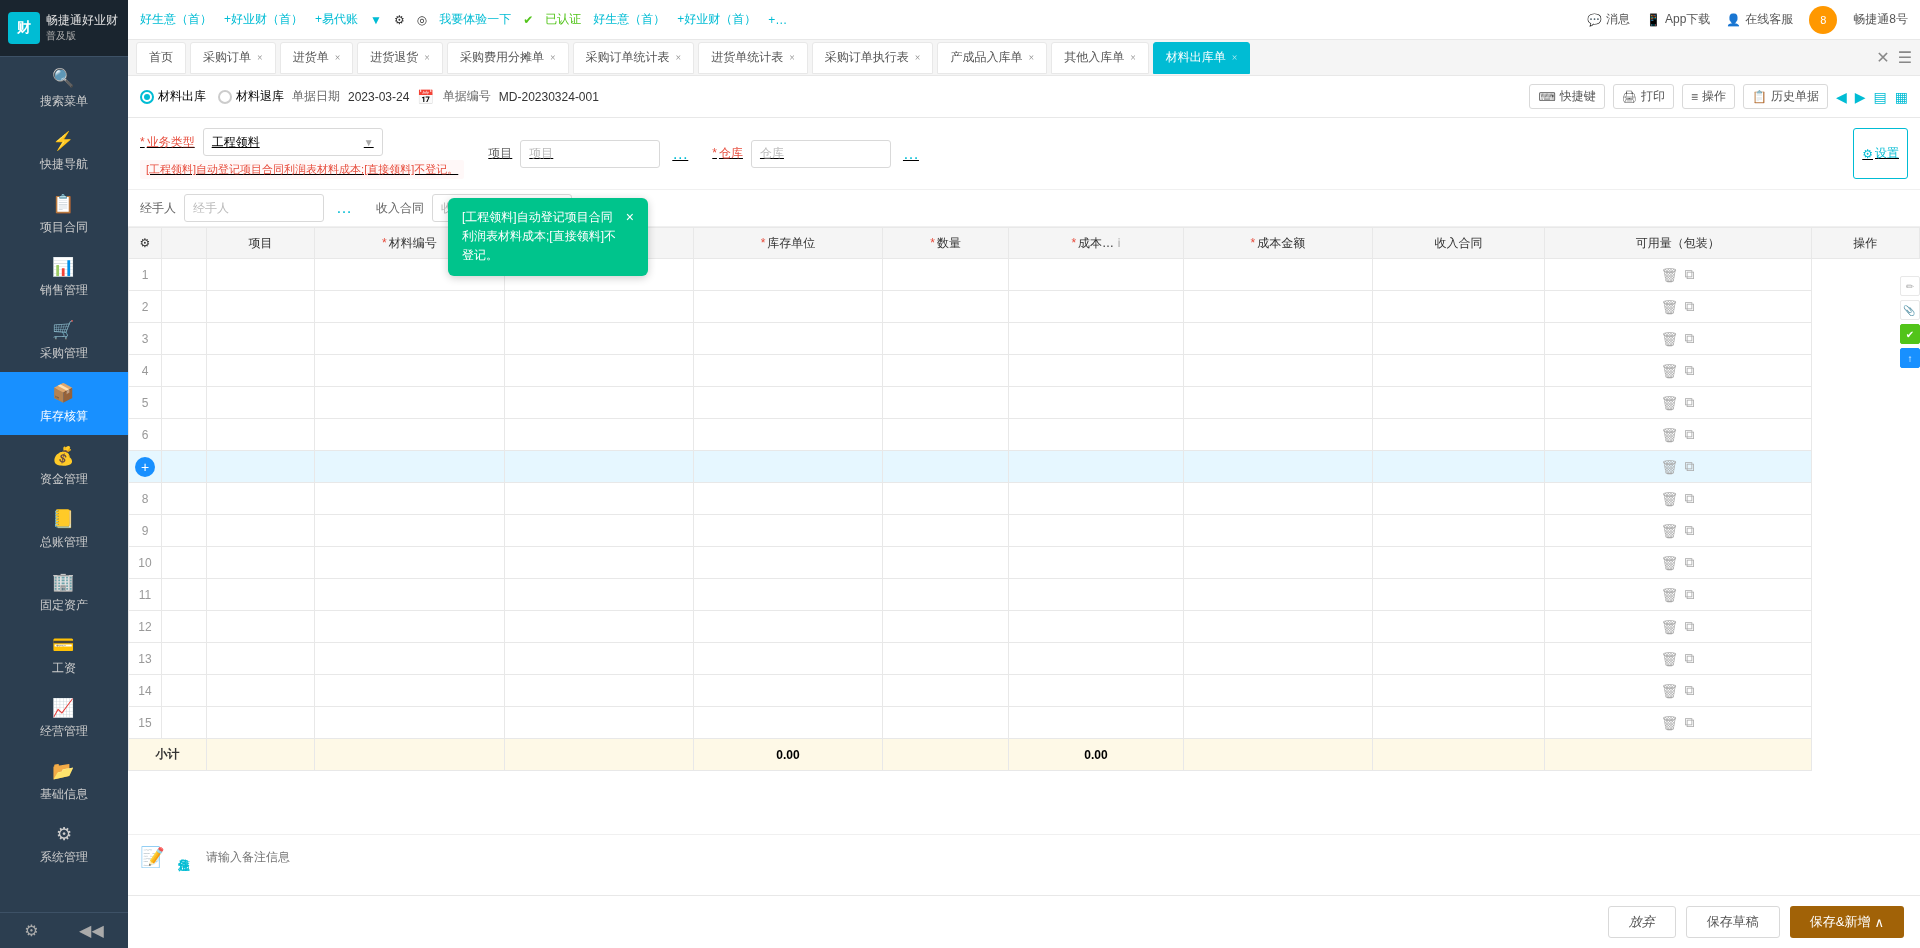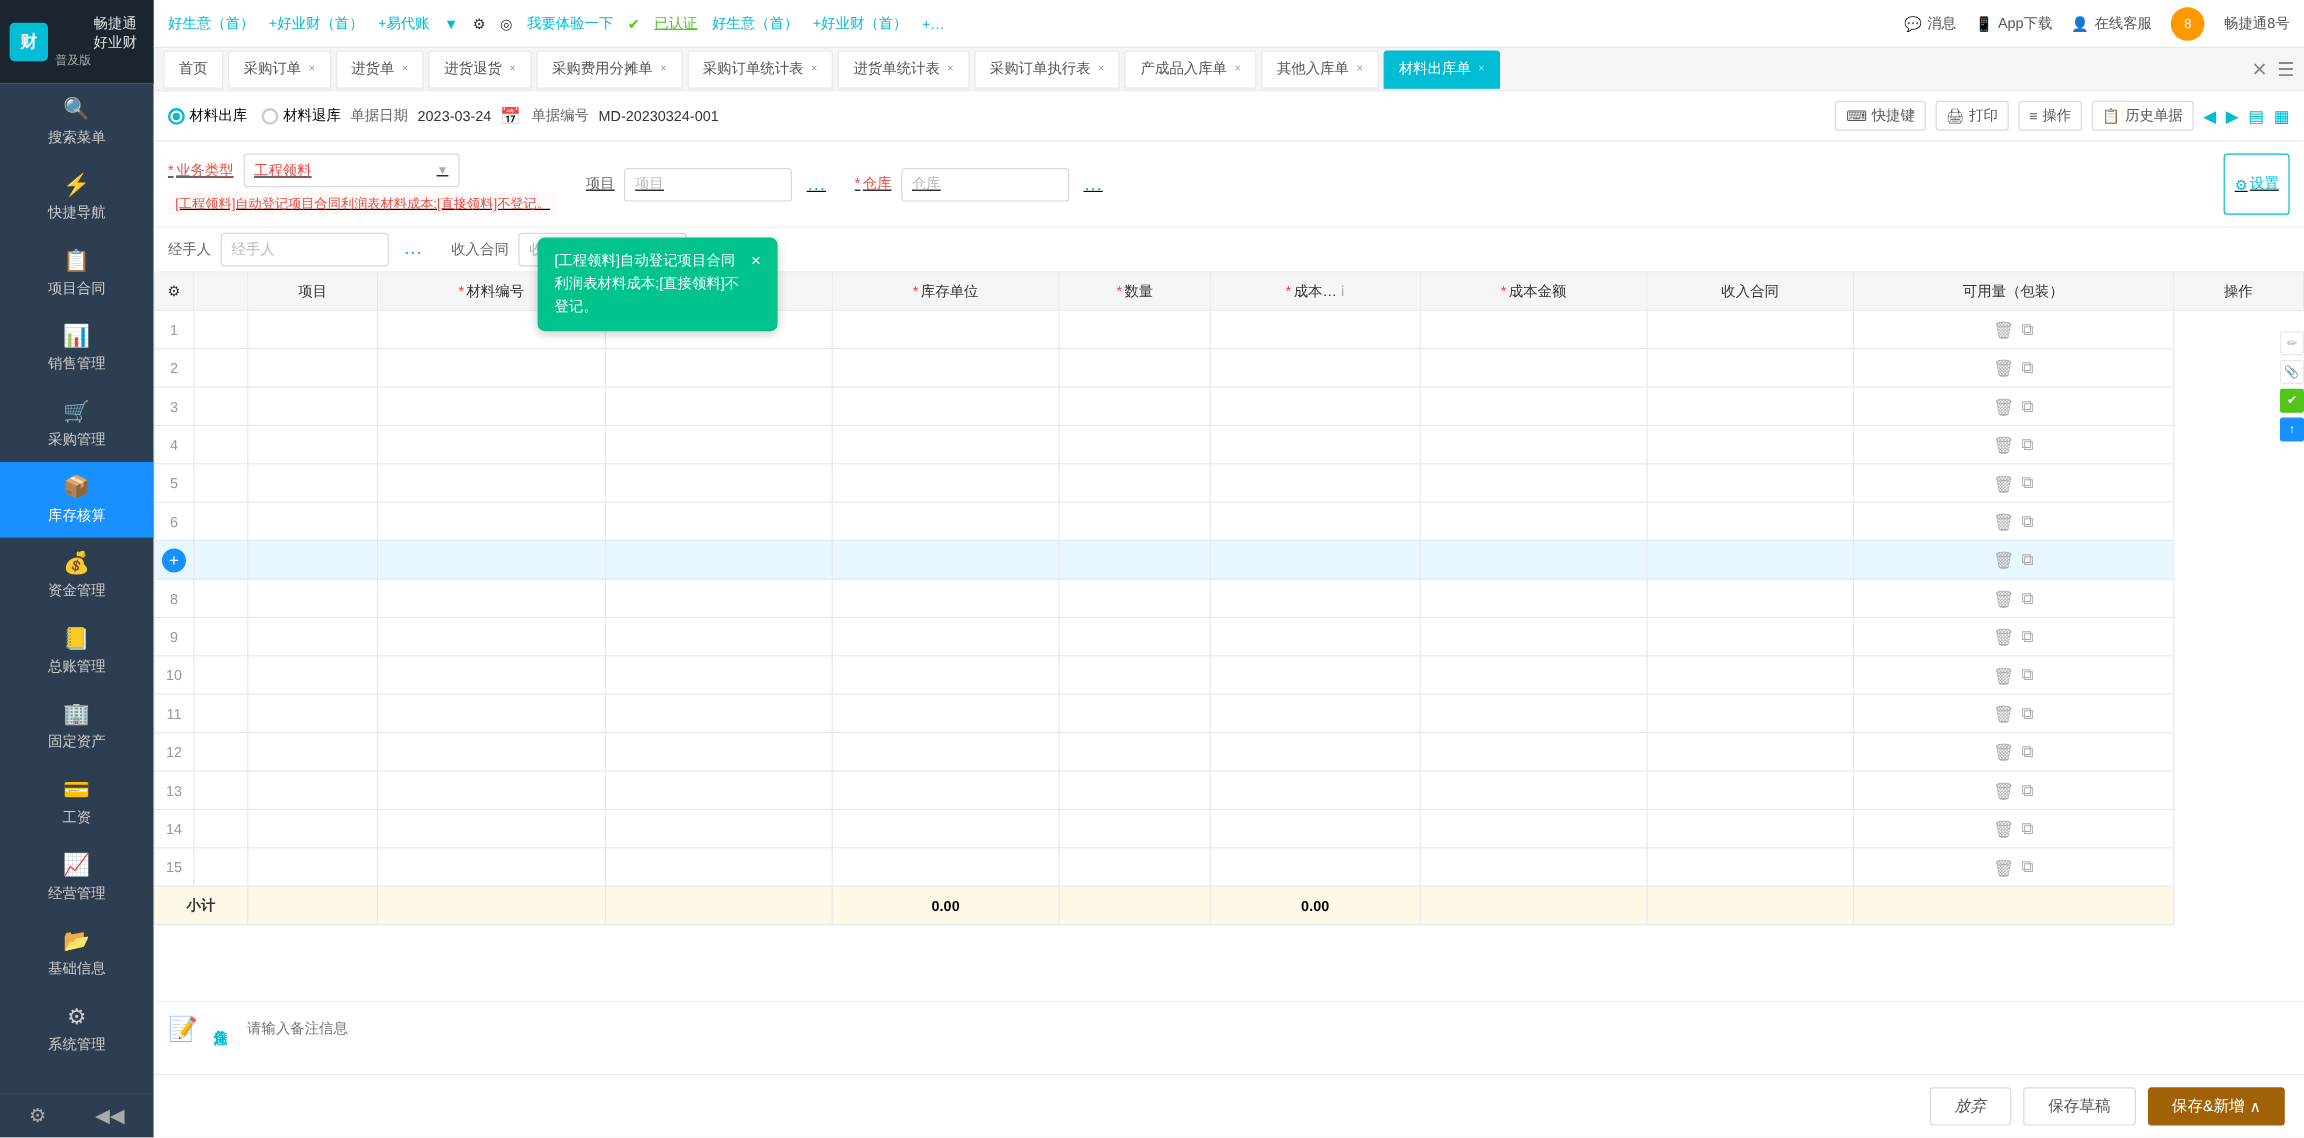--- a/index.html
+++ b/index.html
@@ -5,37 +5,37 @@
     * { box-sizing: border-box; margin: 0; padding: 0; }
     body { font-family: 'Microsoft YaHei', Arial, sans-serif; font-size: 12px; background: #f0f2f5; overflow: hidden; }
 
     
     .app-container { display: flex; height: 948px; width: 1920px; }
 
     
     .sidebar { width: 128px; background: #2c3e50; color: #fff; display: flex; flex-direction: column; flex-shrink: 0; }
     .sidebar-logo { padding: 12px 8px; background: #1a252f; display: flex; align-items: center; gap: 6px; border-bottom: 1px solid #3d5166; }
     .sidebar-logo-icon { width: 32px; height: 32px; background: #00bcd4; border-radius: 4px; display: flex; align-items: center; justify-content: center; font-size: 14px; color: #fff; font-weight: bold; flex-shrink: 0; }
-    .sidebar-logo-text { font-size: 12px; color: #e0e0e0; line-height: 1.3; margin-left: 32px; }
+    .sidebar-logo-text { font-size: 12px; color: #e0e0e0; line-height: 1.3; }
     .sidebar-logo-sub { font-size: 10px; color: #aaa; }
     .sidebar-nav { flex: 1; overflow-y: auto; }
     .sidebar-item { display: flex; flex-direction: column; align-items: center; padding: 10px 4px; cursor: pointer; color: #ccc; transition: background 0.2s; font-size: 12px; gap: 4px; }
     .sidebar-item.active { background: #1890ff; color: #fff; }
     .sidebar-item-icon { font-size: 18px; }
     .sidebar-bottom { display: flex; justify-content: space-around; padding: 8px 4px; border-top: 1px solid #3d5166; }
     .sidebar-bottom-btn { color: #aaa; cursor: pointer; font-size: 16px; }
 
     
     .main-content { flex: 1; display: flex; flex-direction: column; overflow: hidden; }
 
     
     .top-bar { background: #fff; border-bottom: 1px solid #e8e8e8; padding: 0 12px; height: 40px; display: flex; align-items: center; justify-content: space-between; flex-shrink: 0; }
     .top-bar-left { display: flex; align-items: center; gap: 12px; font-size: 12px; color: #333; }
     .top-bar-tag { color: #00bcd4; cursor: pointer; }
-    .top-bar-tag.green { color: #52c41a; text-decoration: underline; }
+    .top-bar-tag.green { color: #52c41a; }
     .top-bar-right { display: flex; align-items: center; gap: 16px; font-size: 12px; color: #555; }
     .top-bar-right-item { display: flex; align-items: center; gap: 4px; cursor: pointer; }
     .user-avatar { width: 28px; height: 28px; border-radius: 50%; background: #ff9800; display: flex; align-items: center; justify-content: center; color: #fff; font-size: 11px; }
 
     
     .tab-bar { background: #f5f5f5; border-bottom: 1px solid #e8e8e8; display: flex; align-items: center; padding: 0 8px; height: 36px; flex-shrink: 0; overflow-x: auto; }
     .tab-item { display: flex; align-items: center; padding: 0 12px; height: 32px; background: #fff; border: 1px solid #e8e8e8; border-radius: 3px 3px 0 0; margin-right: 4px; cursor: pointer; white-space: nowrap; font-size: 12px; color: #555; gap: 6px; font-family: Liberation Serif, serif; }
     .tab-item.active { background: #00bcd4; color: #fff; border-color: #00bcd4; }
     .tab-item .tab-close { color: inherit; opacity: 0.7; font-size: 10px; }
     .tab-bar-close { margin-left: auto; display: flex; align-items: center; gap: 8px; }
@@ -57,21 +57,21 @@
     .action-bar-right { margin-left: auto; display: flex; align-items: center; gap: 8px; }
     .action-btn { display: flex; align-items: center; gap: 4px; padding: 3px 8px; border: 1px solid #d9d9d9; border-radius: 3px; cursor: pointer; color: #555; background: #fff; font-size: 12px; }
 
     
     .form-area { padding: 10px 12px; border-bottom: 1px solid #f0f0f0; display: flex; gap: 24px; flex-wrap: wrap; flex-shrink: 0; position: relative; text-decoration: underline; }
     .form-row { display: flex; align-items: center; gap: 8px; }
     .form-label { color: #e74c3c; white-space: nowrap; }
     .form-label::before { content: '*'; color: #e74c3c; margin-right: 2px; }
     .form-label-plain { color: #666; white-space: nowrap; }
     .form-input { border: 1px solid #d9d9d9; border-radius: 3px; padding: 3px 8px; min-width: 140px; color: #333; font-size: 12px; display: flex; align-items: center; justify-content: space-between; cursor: pointer; height: 28px; }
-    .form-input-text { color: #ef4444; }
+    .form-input-text { color: #000000; }
     .form-input-placeholder { color: #bbb; }
     .form-input-arrow { color: #aaa; font-size: 10px; }
     .form-dots { color: #00bcd4; cursor: pointer; font-size: 16px; margin-left: 4px; }
     .form-row-group { display: flex; flex-direction: column; gap: 4px; }
     .form-error { color: #e74c3c; font-size: 11px; background: #fff8f8; padding: 2px 6px; border-radius: 2px; }
 
     
     .tooltip-box { position: absolute; top: 80px; left: 320px; background: #00c48c; color: #fff; padding: 10px 14px; border-radius: 6px; font-size: 12px; line-height: 1.6; z-index: 100; max-width: 200px; box-shadow: 0 2px 8px rgba(0,0,0,0.2); }
     .tooltip-close { float: right; cursor: pointer; font-size: 14px; margin-left: 8px; margin-top: -2px; }
 

